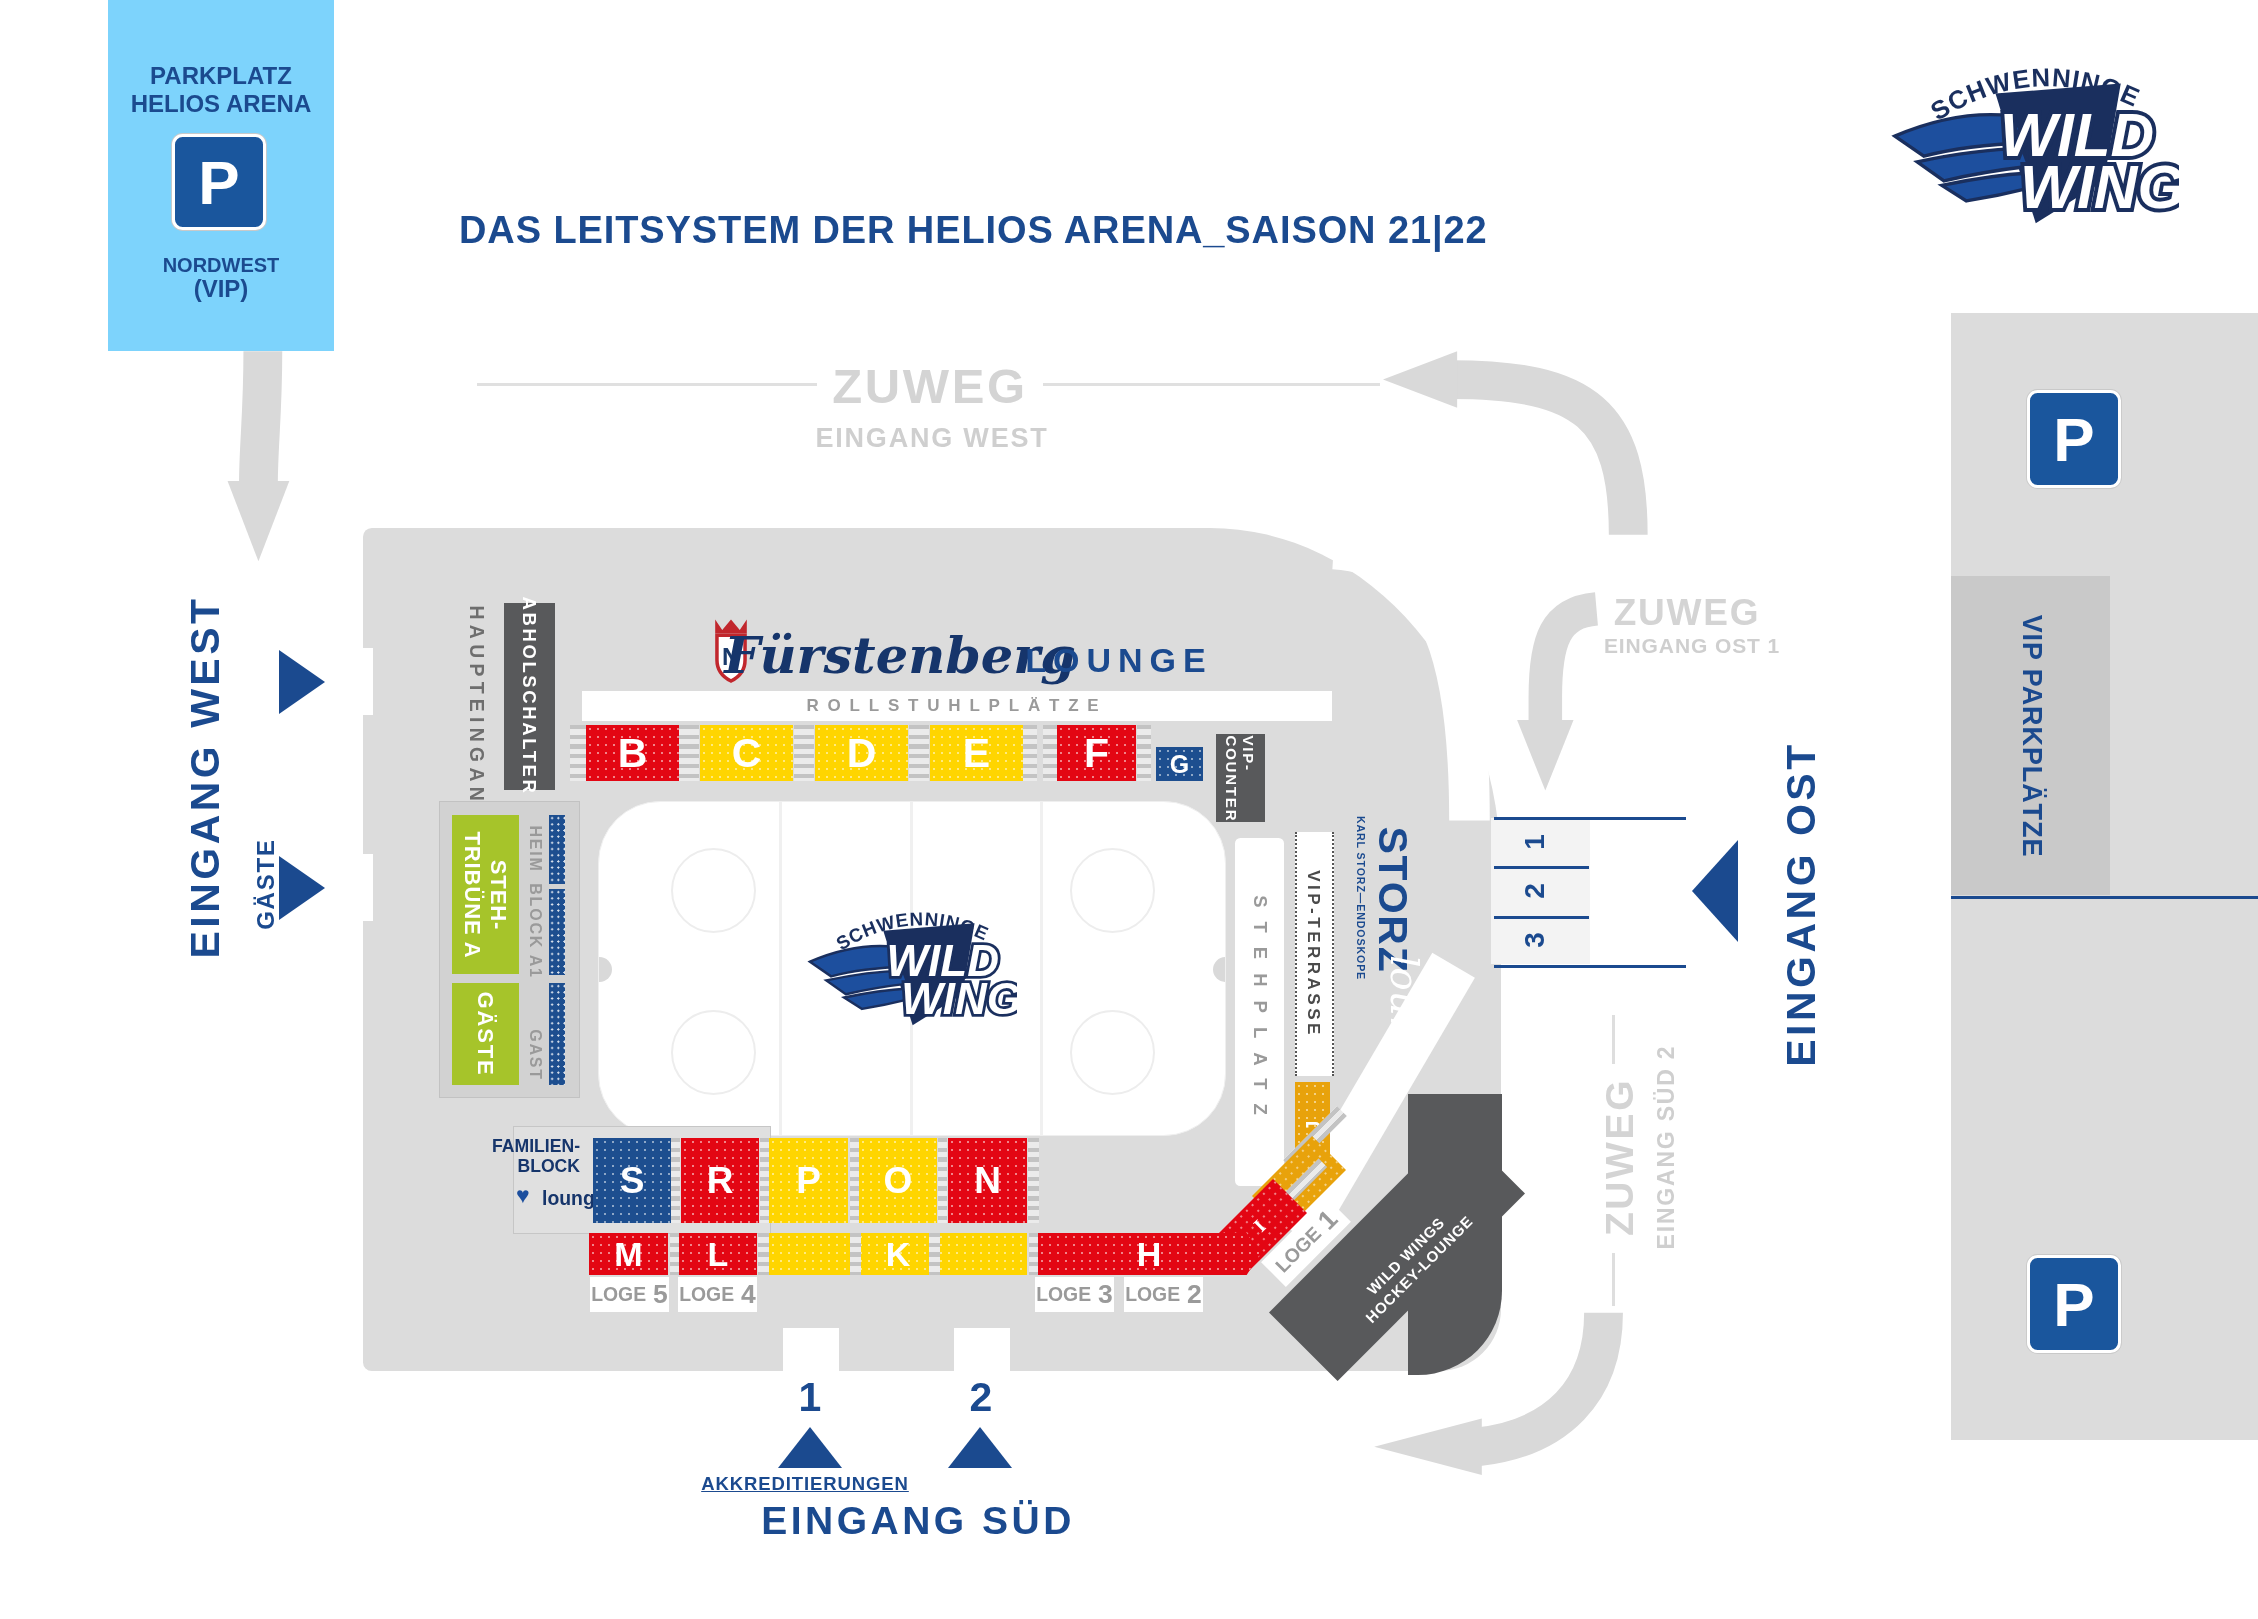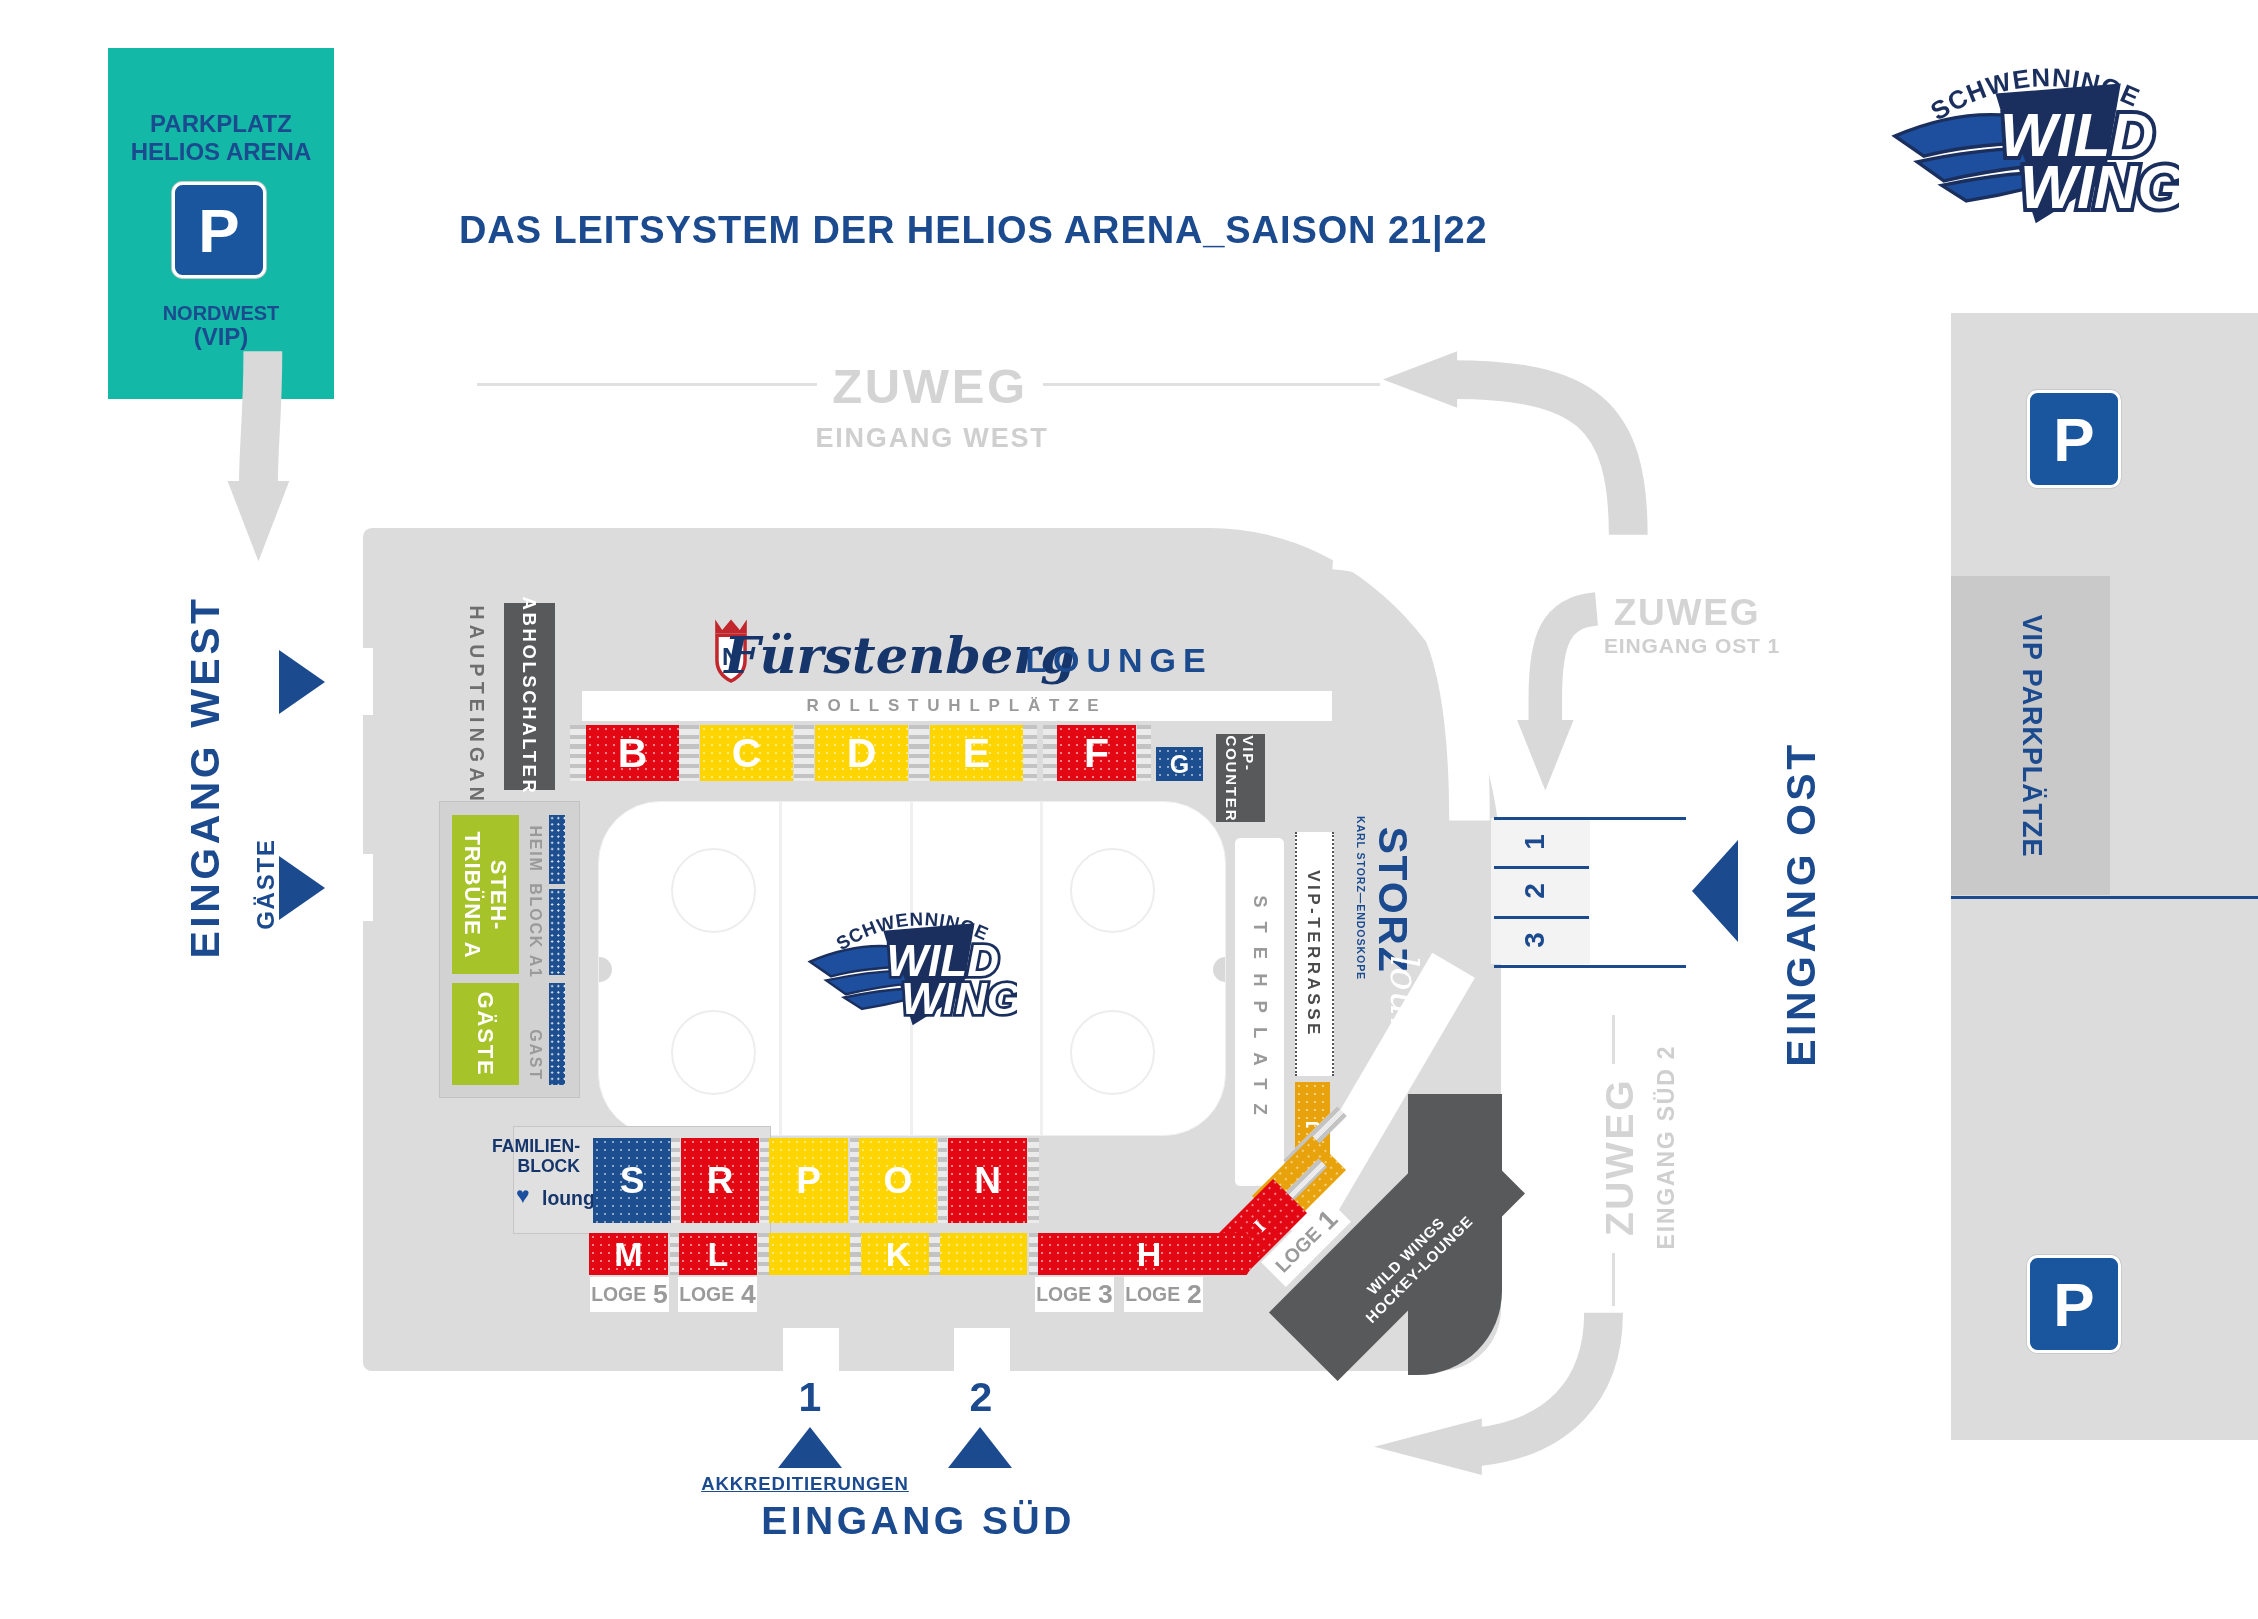--- a/index.html
+++ b/index.html
@@ -52,21 +52,21 @@
       </symbol>
     </defs>
   </svg>
 
   <div class="abs b blue" style="left:459px;top:209px;font-size:38px;letter-spacing:0.9px;">DAS LEITSYSTEM DER HELIOS ARENA_SAISON 21|22</div>
 
   <svg class="abs" style="left:1888px;top:42px;" width="291" height="196" viewBox="0 0 330 222">
       <use href="#ww-logo"></use>
     </svg>
 
-  <div class="abs" style="left:108px;top:0;width:226px;height:351px;background:#14b8a6;margin-top:48px;">
+  <div class="abs" style="left:108px;top:0;width:226px;height:351px;background:#7dd3fc;">
     <div class="abs b blue ctr" style="left:113px;top:76px;font-size:24px;white-space:nowrap;">PARKPLATZ</div>
     <div class="abs b blue ctr" style="left:113px;top:104px;font-size:24px;white-space:nowrap;">HELIOS ARENA</div>
     <div class="abs psign" style="left:64px;top:134px;width:88px;height:90px;font-size:62px;">P</div>
     <div class="abs b blue ctr" style="left:113px;top:265px;font-size:20px;white-space:nowrap;">NORDWEST</div>
     <div class="abs b blue ctr" style="left:113px;top:289px;font-size:24px;white-space:nowrap;">(VIP)</div>
   </div>
 
   <div class="abs" style="left:1951px;top:313px;width:307px;height:1127px;background:#dcdcdc;"></div>
   <div class="abs psign" style="left:2027px;top:390px;width:88px;height:92px;font-size:62px;">P</div>
   <div class="abs" style="left:1951px;top:576px;width:159px;height:319px;background:#c9c9c9;"></div>

